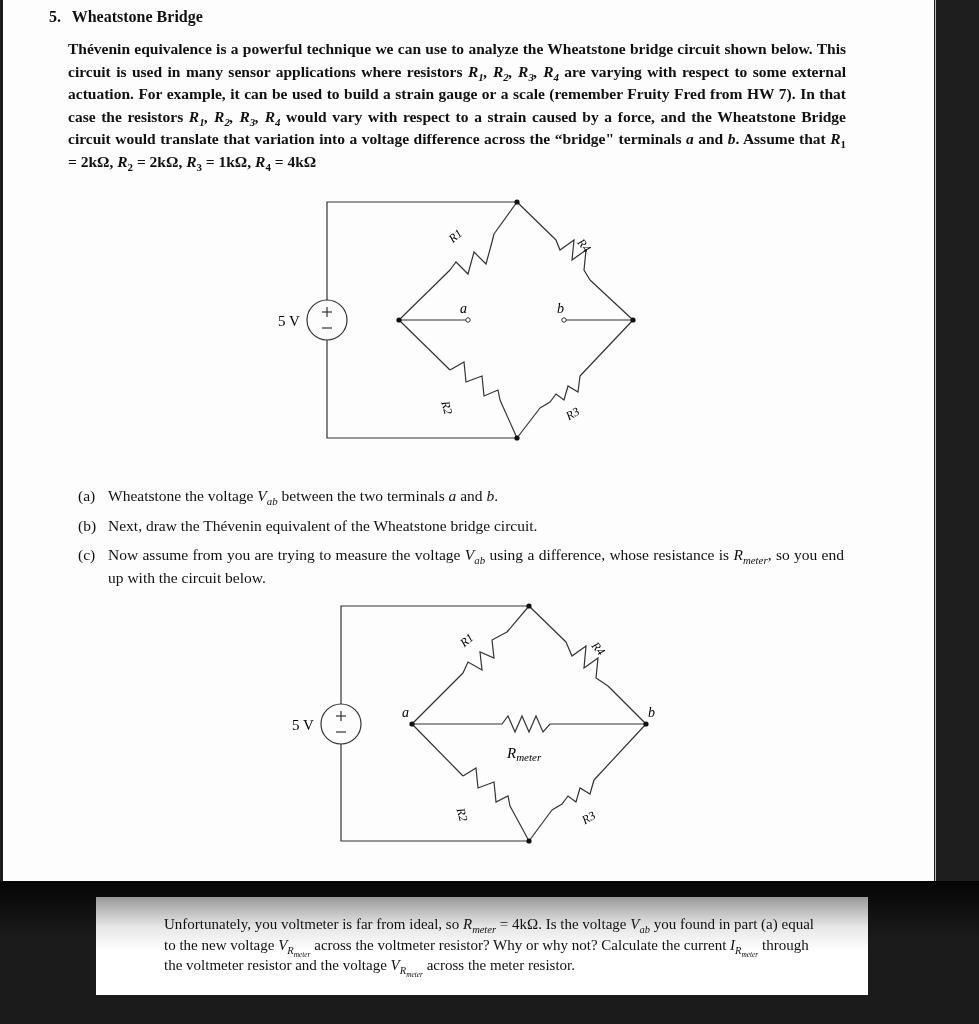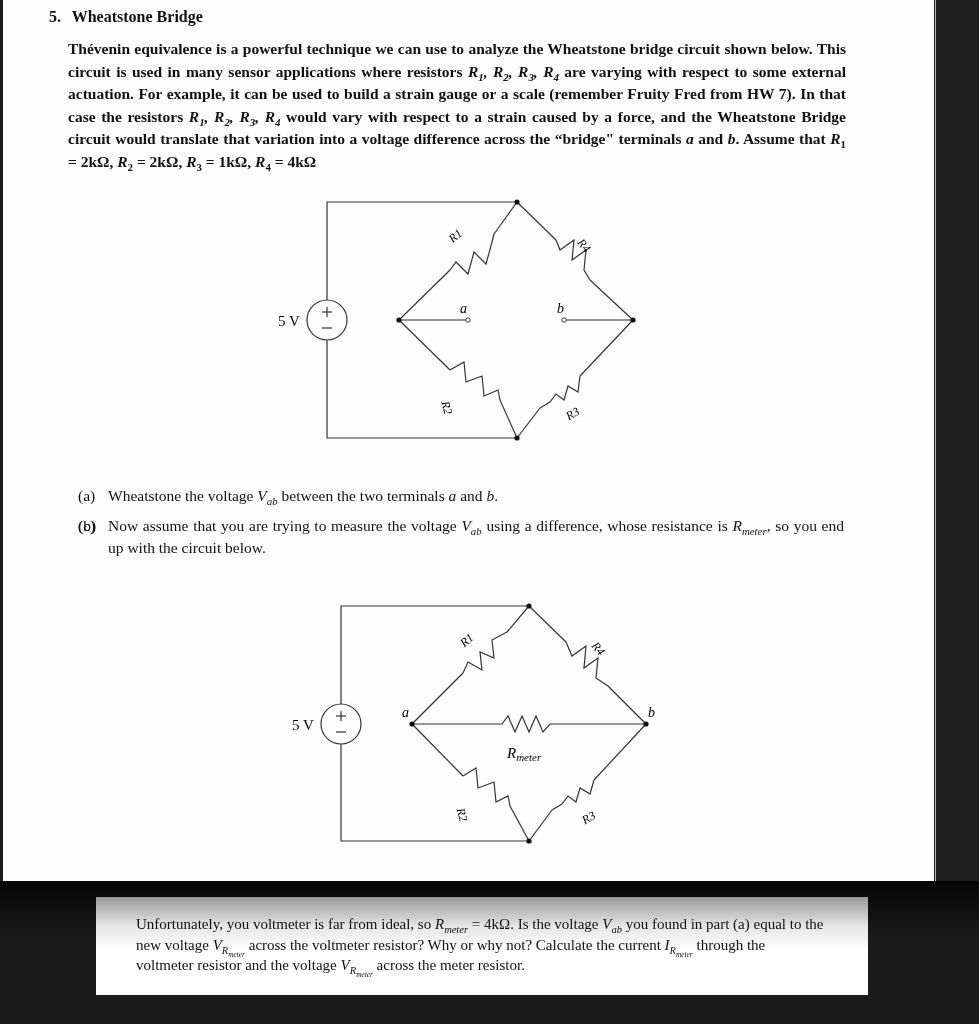--- a/index.html
+++ b/index.html
@@ -12,21 +12,21 @@
   .title .num{display:inline-block;width:19px;}
   .intro{position:absolute;left:68px;top:38px;width:778px;font-size:15.5px;line-height:22.6px;text-align:justify;font-weight:bold;}
   .math{font-style:italic;}
   sub{font-size:70%;line-height:0;}
   .parts{position:absolute;left:78px;top:485px;width:766px;font-size:15.5px;line-height:22.6px;}
   .part{position:relative;padding-left:30px;margin-bottom:7px;text-align:justify;}
   .part .lbl{position:absolute;left:0;top:0;}
   svg text{font-family:"Liberation Serif","DejaVu Serif",serif;}
   .fig1{position:absolute;left:260px;top:190px;}
   .fig2{position:absolute;left:270px;top:600px;}
-  .note{position:absolute;left:96px;top:897px;width:772px;height:98px;background:linear-gradient(#999 0%,#e6e6e6 30%,#fff 55%,#fff 100%);box-sizing:border-box;padding:17px 44px 0 40px;font-size:15px;line-height:20.5px;}
+  .note{position:absolute;left:96px;top:897px;width:772px;height:98px;background:linear-gradient(#999 0%,#e6e6e6 30%,#fff 55%,#fff 100%);box-sizing:border-box;padding:17px 44px 0 68px;font-size:15px;line-height:20.5px;}
 </style>
 </head>
 <body>
 
 <div class="left-edge"></div>
 <div class="page"></div>
 <div class="right-panel"></div>
 <div class="bottom-band"></div>
 
 <div class="title">
@@ -85,24 +85,25 @@
   <text x="306" y="228" font-size="12" font-style="italic" transform="rotate(-30 312 224)">R3</text>
 </svg>
 
 <div class="parts">
   <div class="part">
     <span class="lbl">(a)</span>
     <span>Wheatstone the voltage </span><span class="math"><span>V</span><sub>ab</sub></span><span> between the two terminals <i>a</i> and <i>b</i>.</span>
   </div>
   <div class="part">
     <span class="lbl">(b)</span>
+    <span>Next, draw the Thévenin equivalent of the Wheatstone bridge circuit.</span>
   </div>
   <div class="part">
     <span class="lbl">(c)</span>
-    <span>Now assume that you are trying to measure the voltage </span><span class="math"><span>V</span><sub>ab</sub></span><span> using a difference, whose resistance is </span><span class="math"><span>R</span><sub>meter</sub></span><span>, so you end up with the circuit below.</span>
+    <span>Now assume from you are trying to measure the voltage </span><span class="math"><span>V</span><sub>ab</sub></span><span> using a difference, whose resistance is </span><span class="math"><span>R</span><sub>meter</sub></span><span>, so you end up with the circuit below.</span>
   </div>
 </div>
 
 <svg class="fig2" width="420" height="260" viewBox="0 0 420 260">
   <g stroke="#333" stroke-width="1.2" fill="none">
     <polyline points="259,6 71,6 71,104"></polyline>
     <polyline points="71,144 71,241 259,241"></polyline>
     <circle cx="71" cy="124" r="20"></circle>
 
     <polyline points="142,124 193,73"></polyline>

